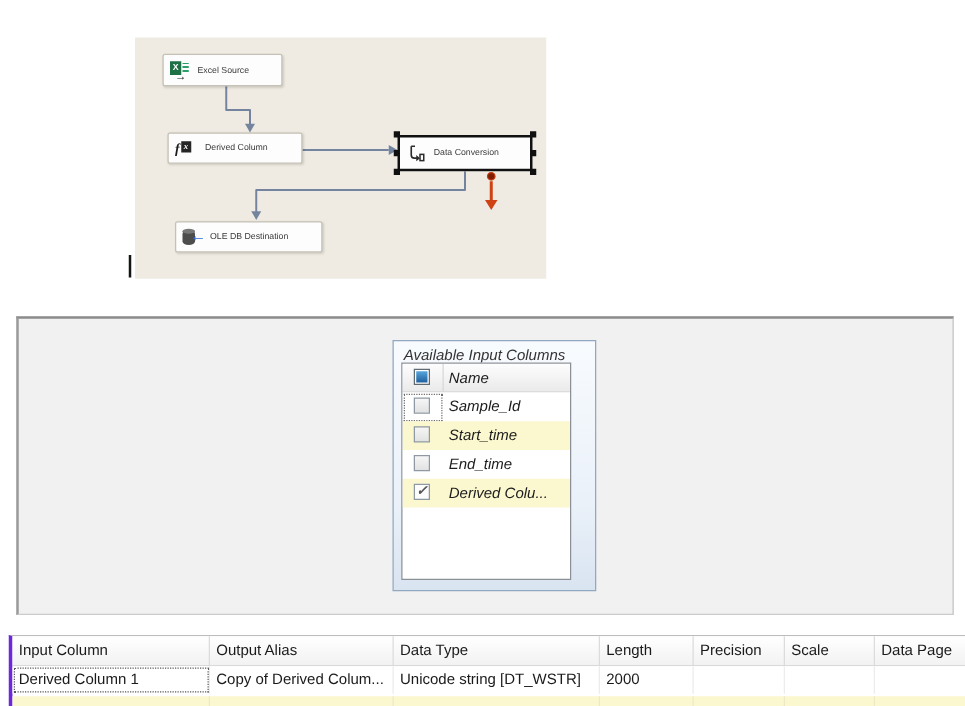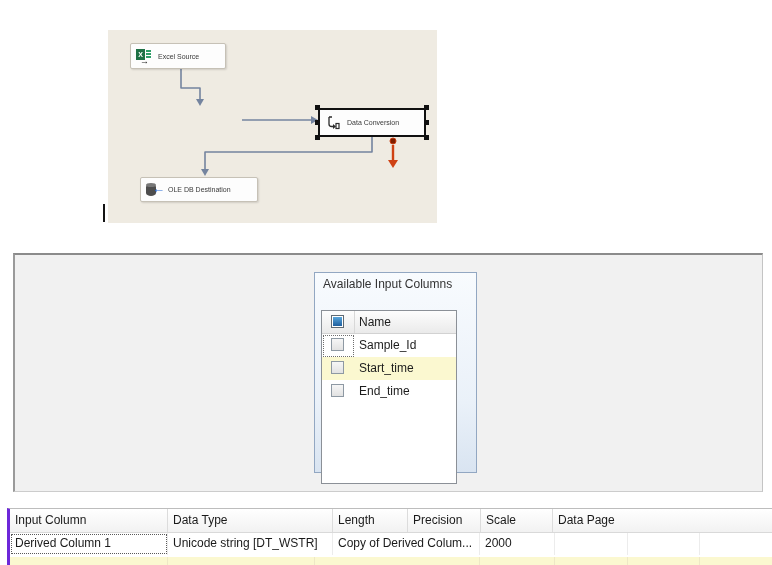--- a/index.html
+++ b/index.html
@@ -49,23 +49,23 @@
   .cursor { position:absolute; left:103px; top:204px; width:2px; height:18px; background:#141414; }
 
   
   .panel { position:absolute; left:13px; top:253px; width:747px; height:236px;
            background:#f1f1f1; border-top:2px solid #8b8b8b; border-left:2px solid #9a9a9a;
            border-right:1px solid #c4c4c4; border-bottom:1px solid #cccccc; }
 
   
   .group { position:absolute; left:314px; top:272px; width:161px; height:199px;
            border:1px solid #92a7c2;
-           background:linear-gradient(180deg,#f8fbfe 0%,#eaf1f9 65%,#d9e4f1 100%); }
+           background:linear-gradient(180deg,#f8fbfe 0%,#eaf1f9 65%,#d9e4f1 100%);font-style:italic; }
   .group-title { position:absolute; left:8px; top:4px; font-size:12px; color:#333; white-space:nowrap; }
-  .list { position:absolute; left:6px; top:37px; width:134px; height:172px; background:#fff;
+  .list { position:absolute; left:6px; top:17px; width:134px; height:172px; background:#fff;
           border:1px solid #8b9097; overflow:hidden; }
   .list-header { position:relative; height:22px; background:linear-gradient(#fdfdfd,#eaeaea);
                  border-bottom:1px solid #d2d2d2; font-size:12px; color:#1c1c1c; }
   .list-header .colsep { position:absolute; left:32px; top:0; width:1px; height:22px; background:#d8d8d8; }
   .list-header .hdr-label { position:absolute; left:37px; top:4px; }
   .list-row { position:relative; height:23px; font-size:12px; color:#1c1c1c; background:#fff; }
   .list-rows .list-row:nth-child(even) { background:#fbf8d0; }
   .list-row .row-label { position:absolute; left:37px; top:4px; white-space:nowrap; }
   .list-row.focused::before { content:""; position:absolute; left:1px; top:1px; width:29px;
                               height:20px; border:1px dotted #6e6e6e; }
@@ -115,20 +115,26 @@
 
     <div class="node node-excel">
       <span class="nicon">
         <span class="excel-sq">X</span>
         <span class="excel-grid"></span>
         <span class="excel-arr">→</span>
       </span>
       <span class="nlabel">Excel Source</span>
     </div>
 
+    <div class="node node-derived">
+      <span class="nicon" style="width:18px;">
+        <span class="fx-f">f</span><span class="fx-sq">x</span>
+      </span>
+      <span class="nlabel">Derived Column</span>
+    </div>
 
     <div class="node node-dataconv">
       <span class="handle h-tl"></span>
       <span class="handle h-tr"></span>
       <span class="handle h-bl"></span>
       <span class="handle h-br"></span>
       <span class="handle h-ml"></span>
       <span class="handle h-mr"></span>
       <span class="nicon">
         <svg width="15" height="15" viewBox="0 0 15 15">
@@ -167,37 +173,42 @@
           <span class="row-label">Sample_Id</span>
         </div>
         <div class="list-row">
           <span class="cb"></span>
           <span class="row-label">Start_time</span>
         </div>
         <div class="list-row">
           <span class="cb"></span>
           <span class="row-label">End_time</span>
         </div>
+        <div class="list-row">
+          <span class="cb checked"></span>
+          <span class="row-label">Derived Colu...</span>
+        </div>
       </div>
     </div>
   </div>
 
   <div class="grid">
     <div class="grid-header">
       <div class="gh w0">Input Column</div>
+      <div class="gh w1">Output Alias</div>
       <div class="gh w2">Data Type</div>
       <div class="gh w3">Length</div>
       <div class="gh w4">Precision</div>
       <div class="gh w5">Scale</div>
       <div class="gh w6">Data Page</div>
     </div>
     <div class="grid-row">
       <div class="gc w0 focused">Derived Column 1</div>
+      <div class="gc w1">Copy of Derived Colum...</div>
       <div class="gc w2">Unicode string [DT_WSTR]</div>
-      <div class="gc w1">Copy of Derived Colum...</div>
       <div class="gc w3">2000</div>
       <div class="gc w4"></div>
       <div class="gc w5"></div>
       <div class="gc w6"></div>
     </div>
     <div class="grid-row empty">
       <div class="gc w0"></div>
       <div class="gc w1"></div>
       <div class="gc w2"></div>
       <div class="gc w3"></div>

